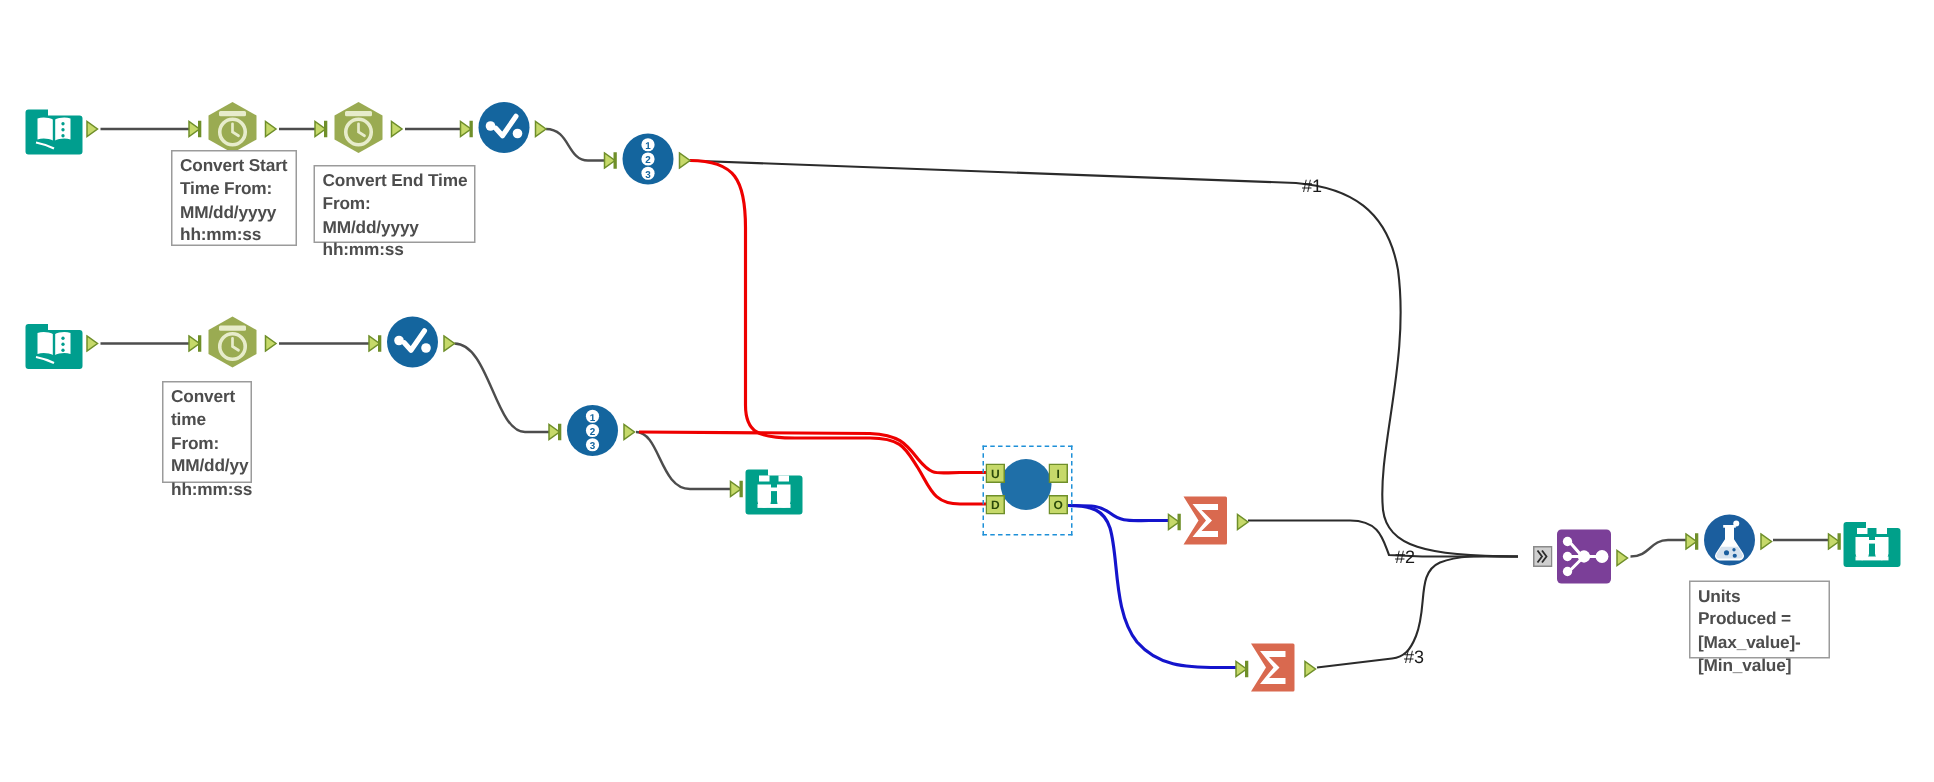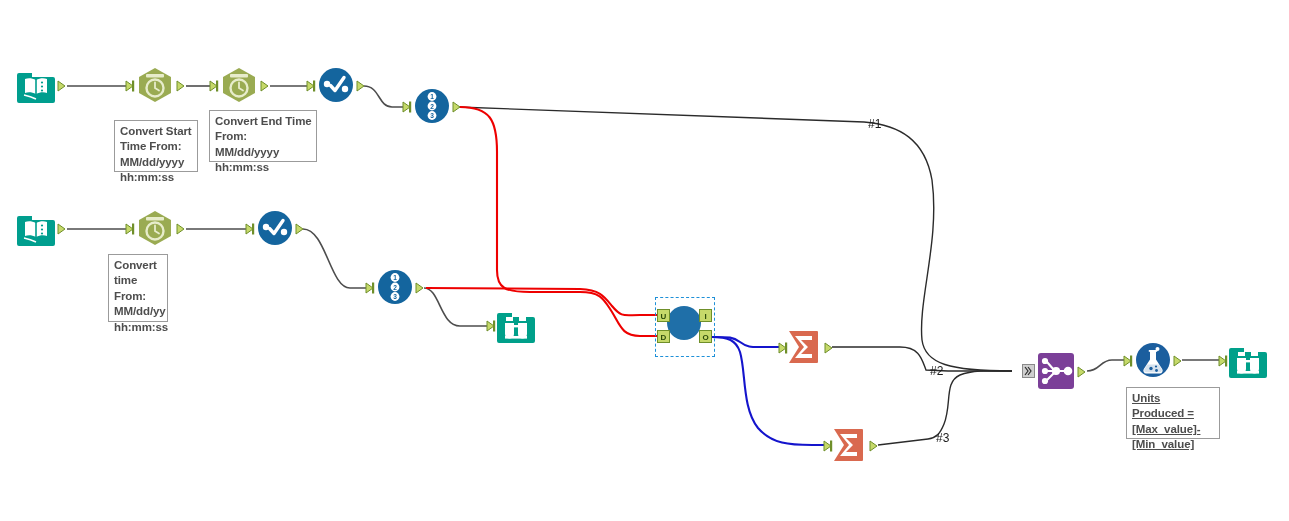--- a/index.html
+++ b/index.html
@@ -441,33 +441,33 @@
       <rect x="9" y="31" width="22" height="2.6" fill="#ffffff"></rect>
     </svg>
   </div>
   <div class="anchor" style="left:1218px;top:355px;">
     <svg viewBox="0 0 10 12">
         <path d="M1 1 L1 11 L8 6 Z" fill="#c6d96a" stroke="#6f8f2a" stroke-width="1"></path>
         <rect x="7" y="0.5" width="2.2" height="11" fill="#6f8f2a"></rect>
       </svg>
   </div>
 
-  <div class="anno" style="left:114px;top:120px;width:84px;height:52px;">Convert Start
+  <div class="anno" style="left:114px;top:100px;width:84px;height:64px;">Convert Start
 Time From:
 MM/dd/yyyy
 hh:mm:ss</div>
   <div class="anno" style="left:209px;top:110px;width:108px;height:52px;">Convert End Time
 From:
 MM/dd/yyyy
 hh:mm:ss</div>
   <div class="anno" style="left:108px;top:254px;width:60px;height:68px;">Convert time
 From:
 MM/dd/yy
 hh:mm:ss</div>
-  <div class="anno" style="left:1126px;top:387px;width:94px;height:52px;text-decoration:underline;">Units Produced =
+  <div class="anno" style="left:1126px;top:387px;width:94px;height:52px;">Units Produced =
 [Max_value]-
 [Min_value]</div>
 
   <div class="wirelabel" style="left:868px;top:118px;">#1</div>
   <div class="wirelabel" style="left:930px;top:365px;">#2</div>
   <div class="wirelabel" style="left:936px;top:432px;">#3</div>
 
 </div>
 
 </body></html>

